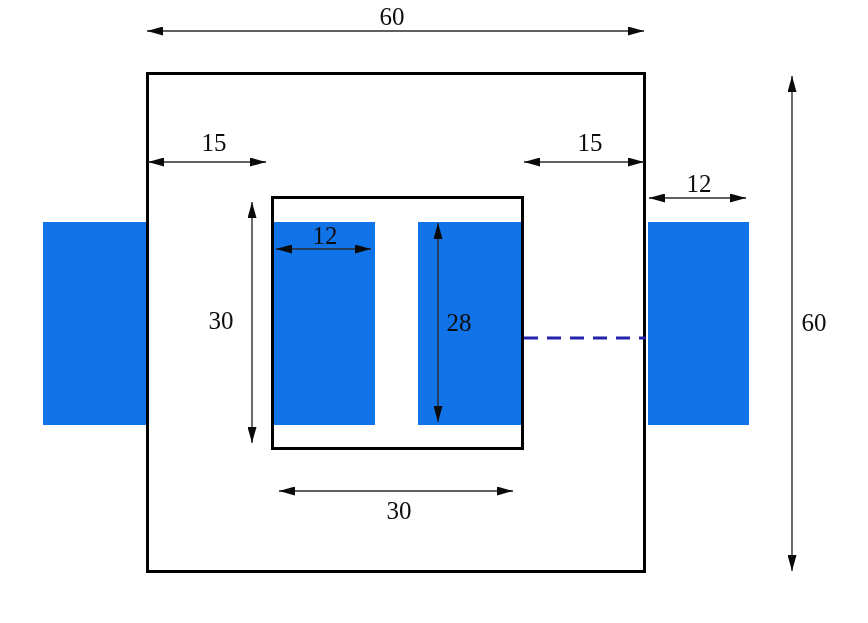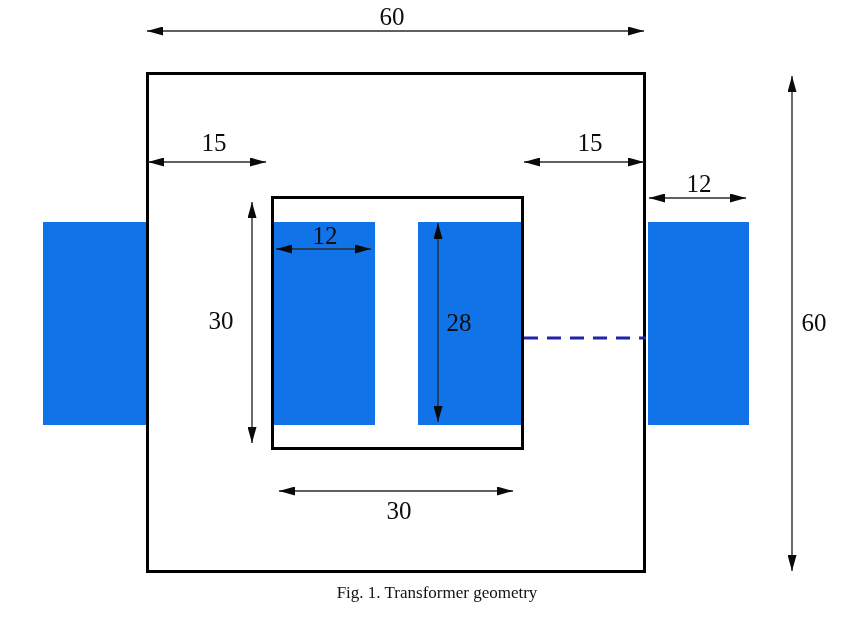--- a/index.html
+++ b/index.html
@@ -83,15 +83,14 @@
   <span class="dim-label" style="left:392px; top:16px;">60</span>
   <span class="dim-label" style="left:214px; top:142px;">15</span>
   <span class="dim-label" style="left:590px; top:142px;">15</span>
   <span class="dim-label" style="left:699px; top:183px;">12</span>
   <span class="dim-label" style="left:325px; top:235px;">12</span>
   <span class="dim-label" style="left:221px; top:320px;">30</span>
   <span class="dim-label" style="left:459px; top:322px;">28</span>
   <span class="dim-label" style="left:399px; top:510px;">30</span>
   <span class="dim-label" style="left:814px; top:322px;">60</span>
 
-  <span class="caption" style="left:437px; top:593px;">Fig. 1. Transformer geometry</span>
 
 </div>
 
 </body></html>

